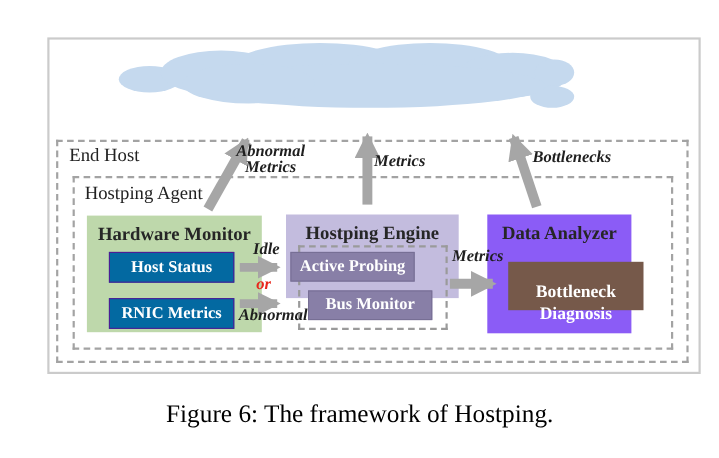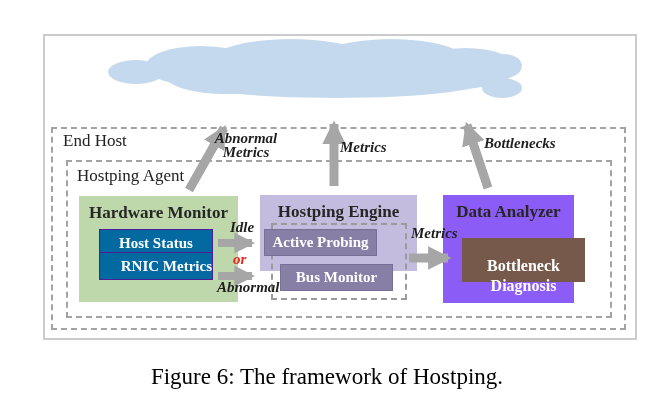--- a/index.html
+++ b/index.html
@@ -23,21 +23,21 @@
   .module-title{position:absolute;left:0;top:7px;width:100%;text-align:center;
                 font-size:17px;font-weight:bold;color:#262626;}
   .hw-box{left:79px;top:196px;width:159px;height:106px;background:#bed8ab;}
   .engine-box{left:260px;top:195px;width:157px;height:76px;background:#c3bcde;}
   .analyzer-box{left:443px;top:195px;width:131px;height:108px;background:#8b5cf6;}
 
   .chip{position:absolute;text-align:center;color:#ffffff;font-weight:bold;font-size:15px;}
   .green-chip{background:#0369a1;border:1px solid #4c1d95;}
   .purple-chip{background:#887fa7;border:1px solid #776f95;}
   .hw-chip1{left:20px;top:33px;width:112px;height:26px;line-height:26px;}
-  .hw-chip2{left:20px;top:56px;width:112px;height:26px;line-height:26px;text-align:right;}
+  .hw-chip2{left:20px;top:75px;width:112px;height:26px;line-height:26px;}
   .engine-inner-dashed{position:absolute;left:11px;top:28px;width:132px;height:73px;
                        border:2px dashed #9a9a9a;}
   .en-chip1{left:4px;top:34px;width:111px;height:25px;line-height:25px;}
   .en-chip2{left:20px;top:69px;width:111px;height:25px;line-height:25px;}
   .brown-chip{left:19px;top:43px;width:123px;height:44px;background:#76594a;
               font-size:16px;line-height:20px;padding-top:18px;box-sizing:border-box;
               white-space:pre-line;}
 
   .flow-label{position:absolute;font-size:15px;font-weight:bold;font-style:italic;color:#1f1f1f;}
   .lbl-abnormal-metrics{left:200px;top:131px;width:92px;text-align:center;line-height:14px;white-space:pre-line;}

